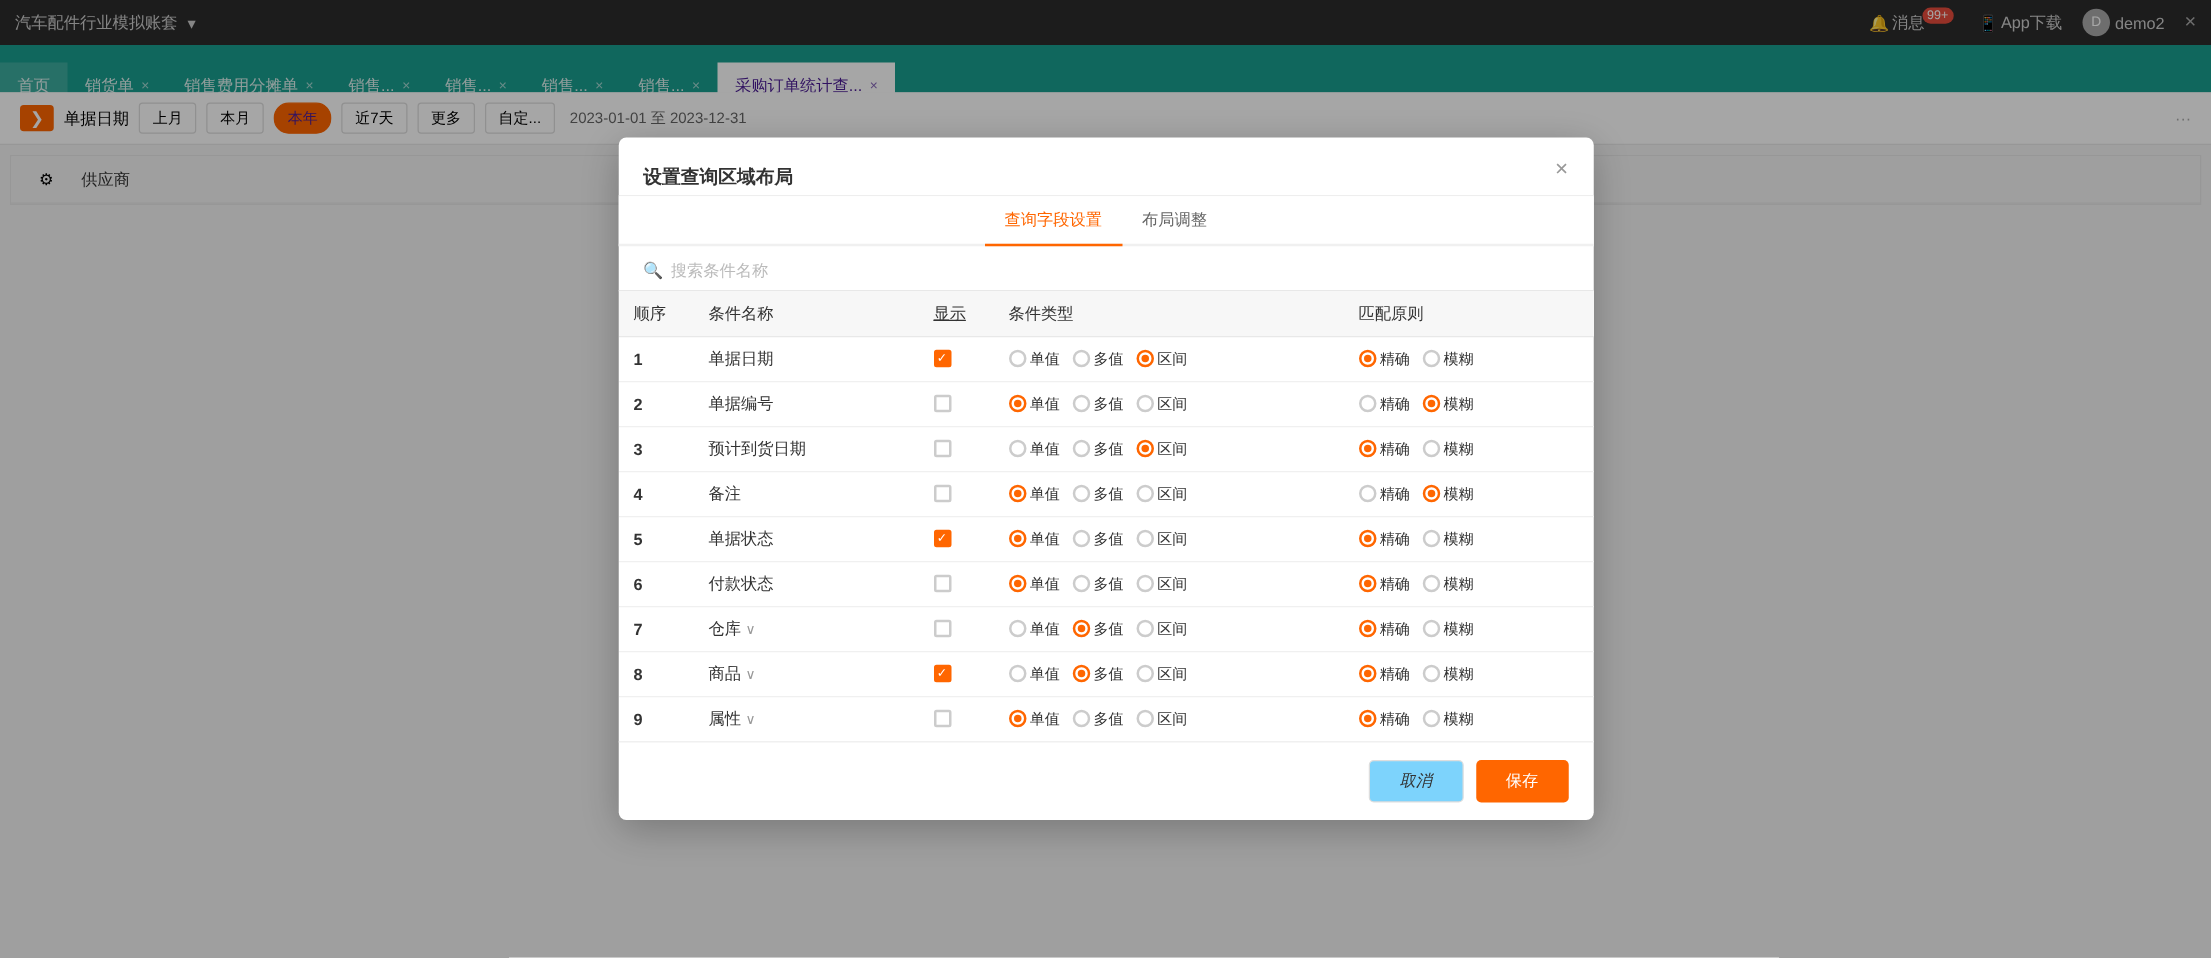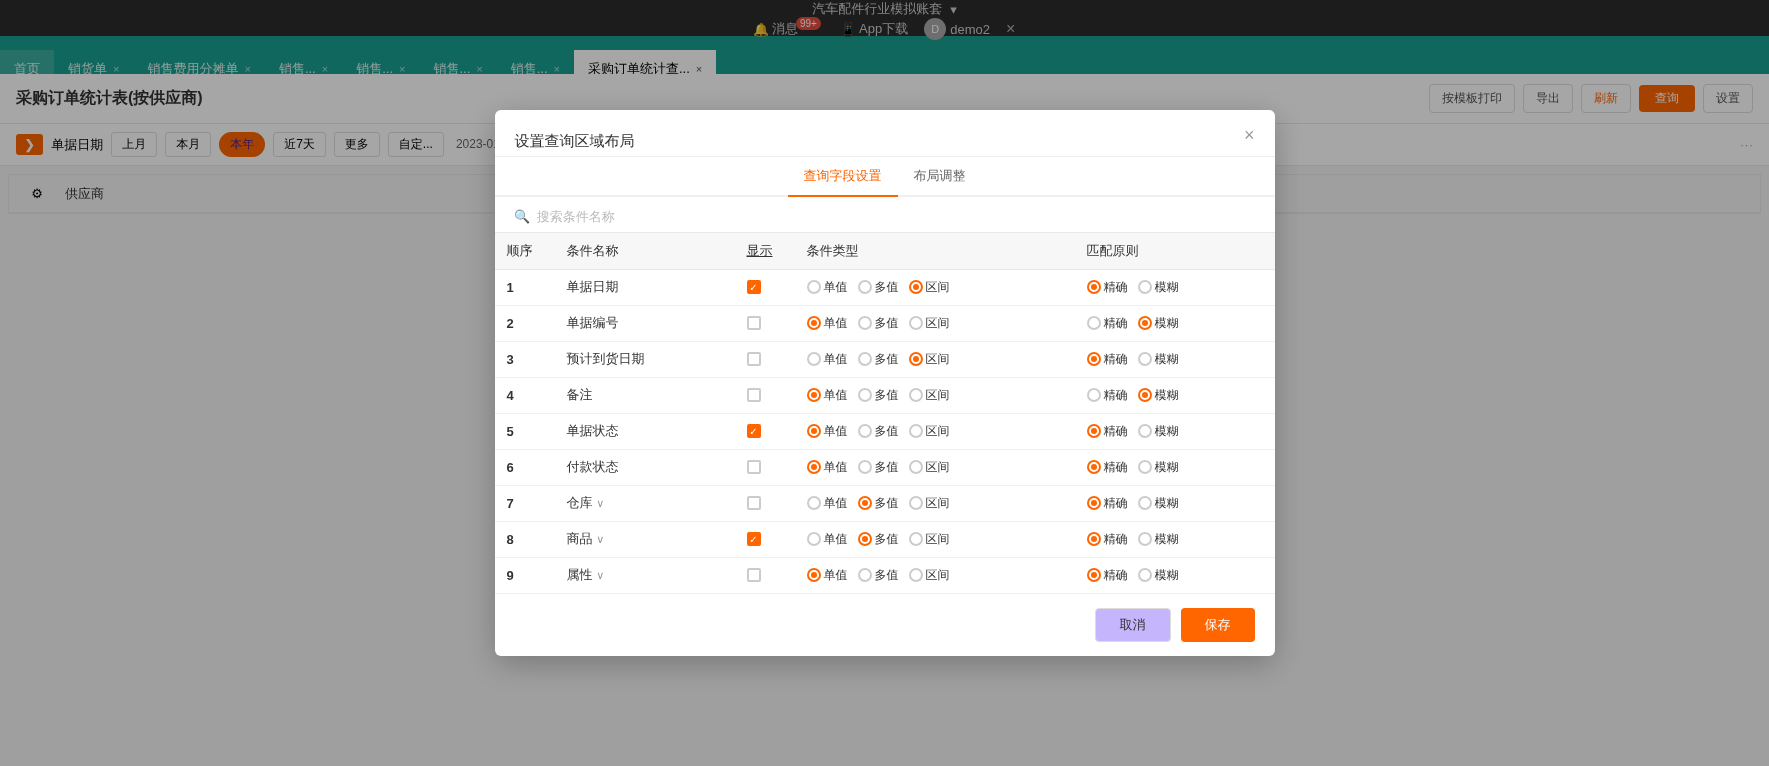--- a/index.html
+++ b/index.html
@@ -7,21 +7,20 @@
 
     
     .top-bar {
       background: #2c2c2c;
       height: 36px;
       display: flex;
       align-items: center;
       justify-content: space-between;
       padding: 0 12px;
       color: #ccc;
-      flex-direction: column;
     }
     .top-bar-left { font-size: 13px; display: flex; align-items: center; gap: 8px; }
     .top-bar-right { display: flex; align-items: center; gap: 16px; font-size: 13px; }
     .top-bar-right .badge {
       background: #e74c3c; color: white; font-size: 10px;
       border-radius: 8px; padding: 1px 4px; position: relative; top: -6px; left: -4px;
     }
     .close-x { color: #aaa; cursor: pointer; font-size: 16px; }
 
     
@@ -36,21 +35,21 @@
       height: 38px;
       display: flex;
       align-items: center;
       padding: 0 14px;
       color: rgba(255,255,255,0.85);
       cursor: pointer;
       font-size: 13px;
       position: relative;
       margin-top: 28px;
     }
-    .tab-item.active { background: #fff; color: #000000; }
+    .tab-item.active { background: #fff; color: #4c1d95; }
     .tab-item .tab-close { margin-left: 6px; font-size: 11px; opacity: 0.7; }
     .tab-home { background: rgba(255,255,255,0.15); }
 
     
     .page-content {
       background: #f5f5f5;
       min-height: calc(766px - 36px - 38px);
       position: relative;
     }
     .page-header {
@@ -122,21 +121,21 @@
       position: relative;
     }
     .modal-header {
       padding: 16px 20px 0;
       display: flex;
       align-items: center;
       justify-content: space-between;
       border-bottom: 1px solid #eee;
       padding-bottom: 0;
     }
-    .modal-title { font-size: 15px; font-weight: normal; color: #333; }
+    .modal-title { font-size: 15px; font-weight: bold; color: #333; }
     .modal-close { cursor: pointer; color: #999; font-size: 18px; line-height: 1; padding-bottom: 12px; }
 
     
     .modal-tabs {
       display: flex;
       padding: 0 20px;
       border-bottom: 2px solid #f0f0f0;
       background: white;
       justify-content: center;
     }
@@ -243,27 +242,28 @@
 
     
     .modal-footer {
       padding: 14px 20px;
       display: flex;
       justify-content: flex-end;
       gap: 10px;
       border-top: 1px solid #f0f0f0;
     }
     .btn-cancel {
-      background: #c4b5fd;
+      background: #7dd3fc;
       border: 1px solid #ddd;
       border-radius: 4px;
       padding: 7px 24px;
       cursor: pointer;
       font-size: 13px;
       color: #333;
+      font-style: italic;
     }
     .btn-save {
       background: #f60;
       border: none;
       border-radius: 4px;
       padding: 7px 24px;
       cursor: pointer;
       font-size: 13px;
       color: white;
     }
@@ -323,30 +323,20 @@
     <span class="tab-close">×</span>
   </div>
   <div class="tab-item active">
     <span>采购订单统计查...</span>
     <span class="tab-close">×</span>
   </div>
 </div>
 
 <div class="page-content">
 
-  <div class="page-header">
-    <span class="page-title">采购订单统计表(按供应商)</span>
-    <div class="page-actions">
-      <button class="btn-print">按模板打印</button>
-      <button class="btn-export">导出</button>
-      <button class="btn-refresh">刷新</button>
-      <button class="btn-query">查询</button>
-      <button class="btn-settings-sm">设置</button>
-    </div>
-  </div>
 
   <div class="filter-bar">
     <button class="collapse-btn">❯</button>
     <span>单据日期</span>
     <button class="filter-btn">上月</button>
     <button class="filter-btn">本月</button>
     <button class="filter-btn active">本年</button>
     <button class="filter-btn">近7天</button>
     <button class="filter-btn">更多</button>
     <button class="filter-btn">自定...</button>

